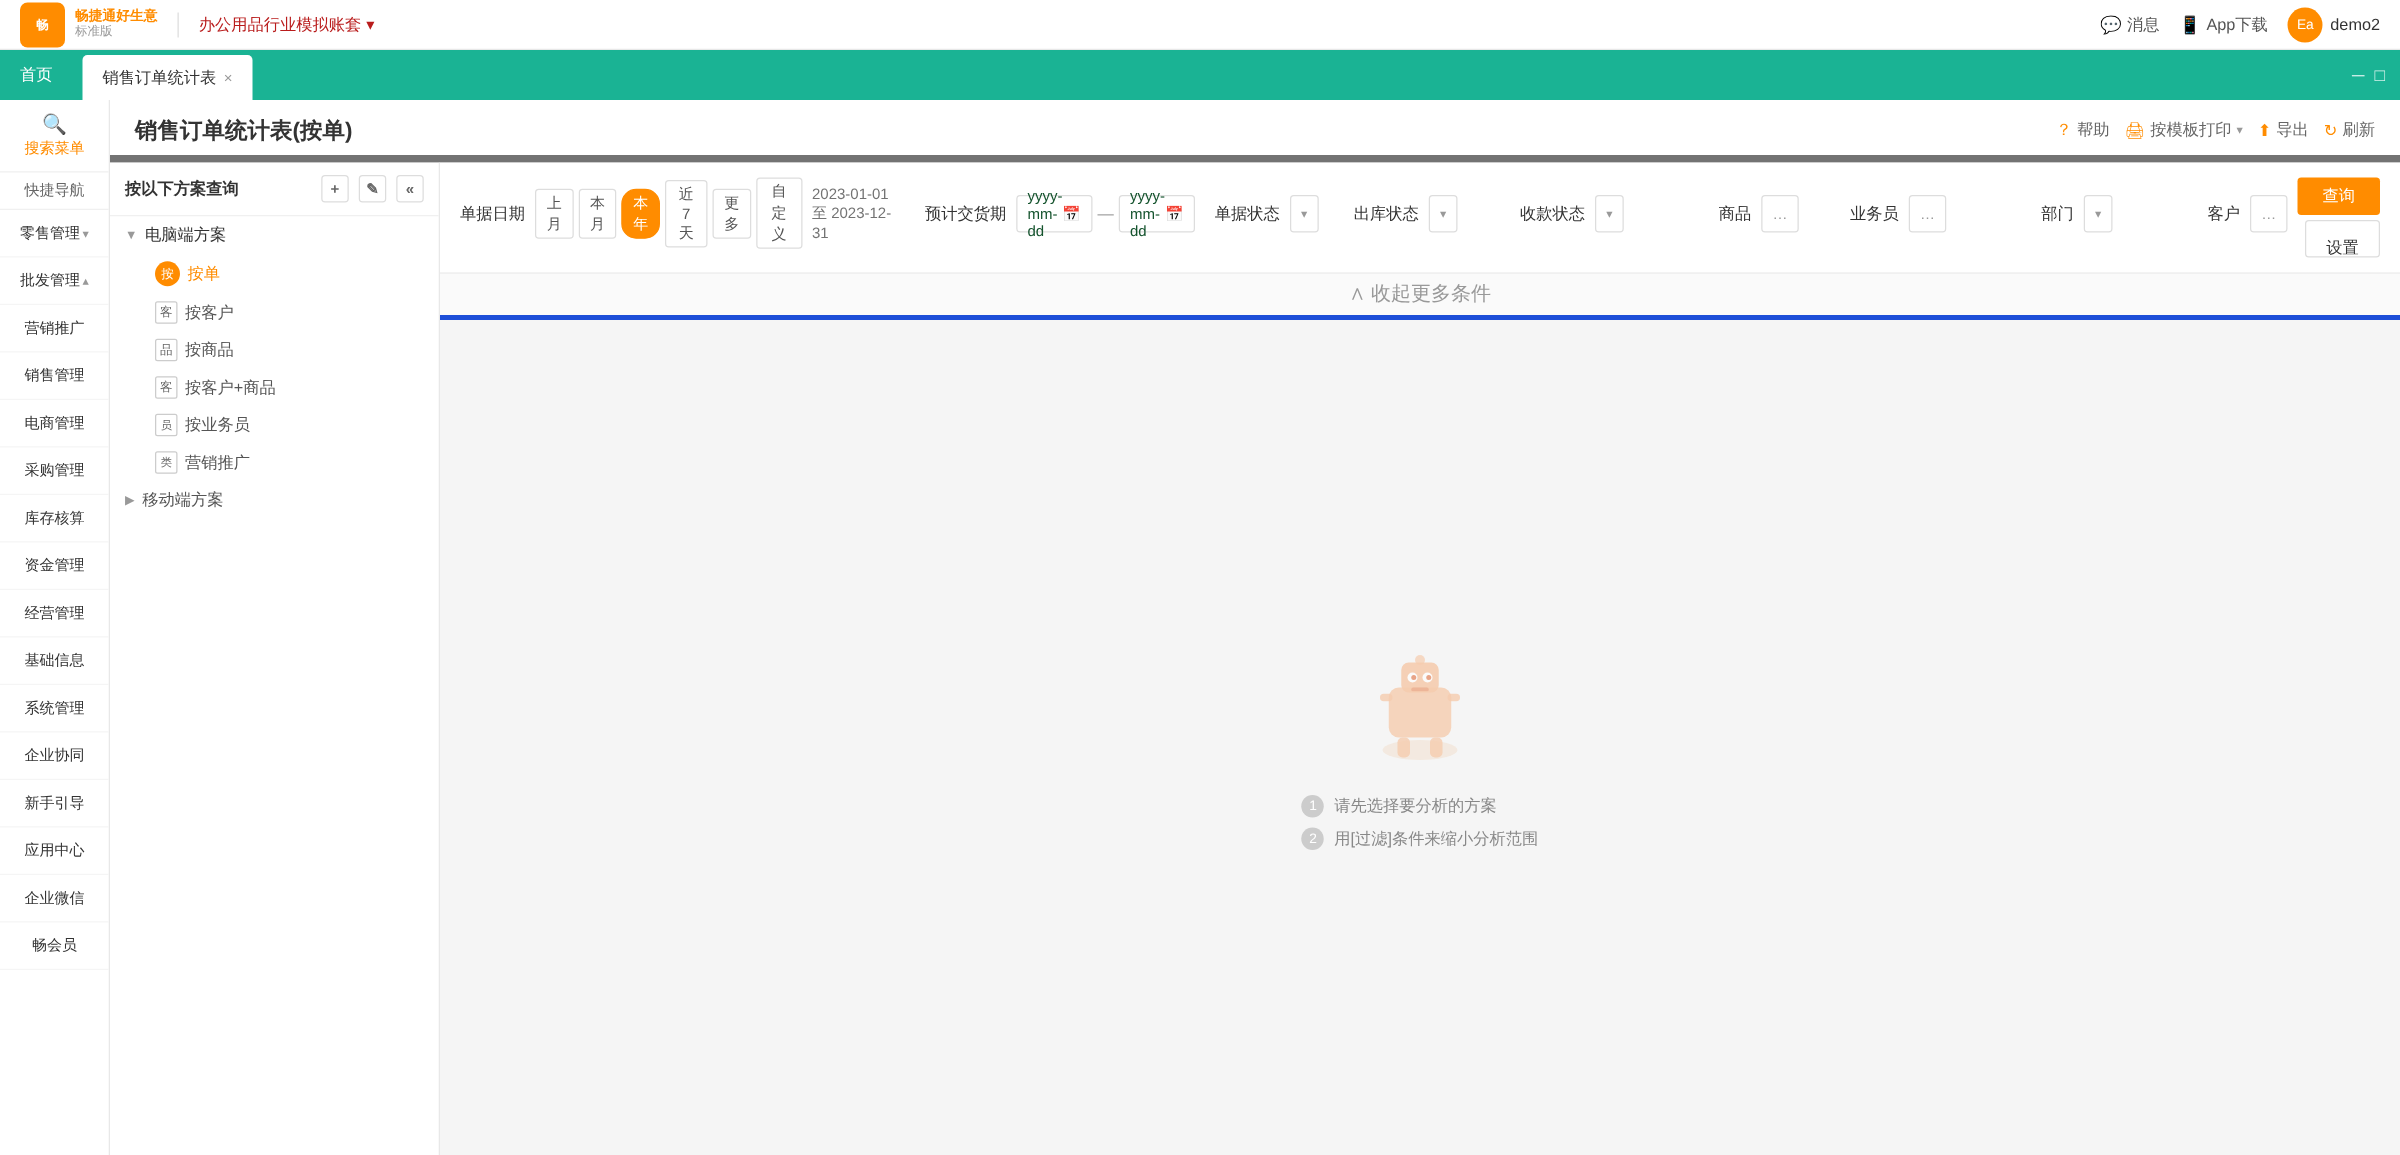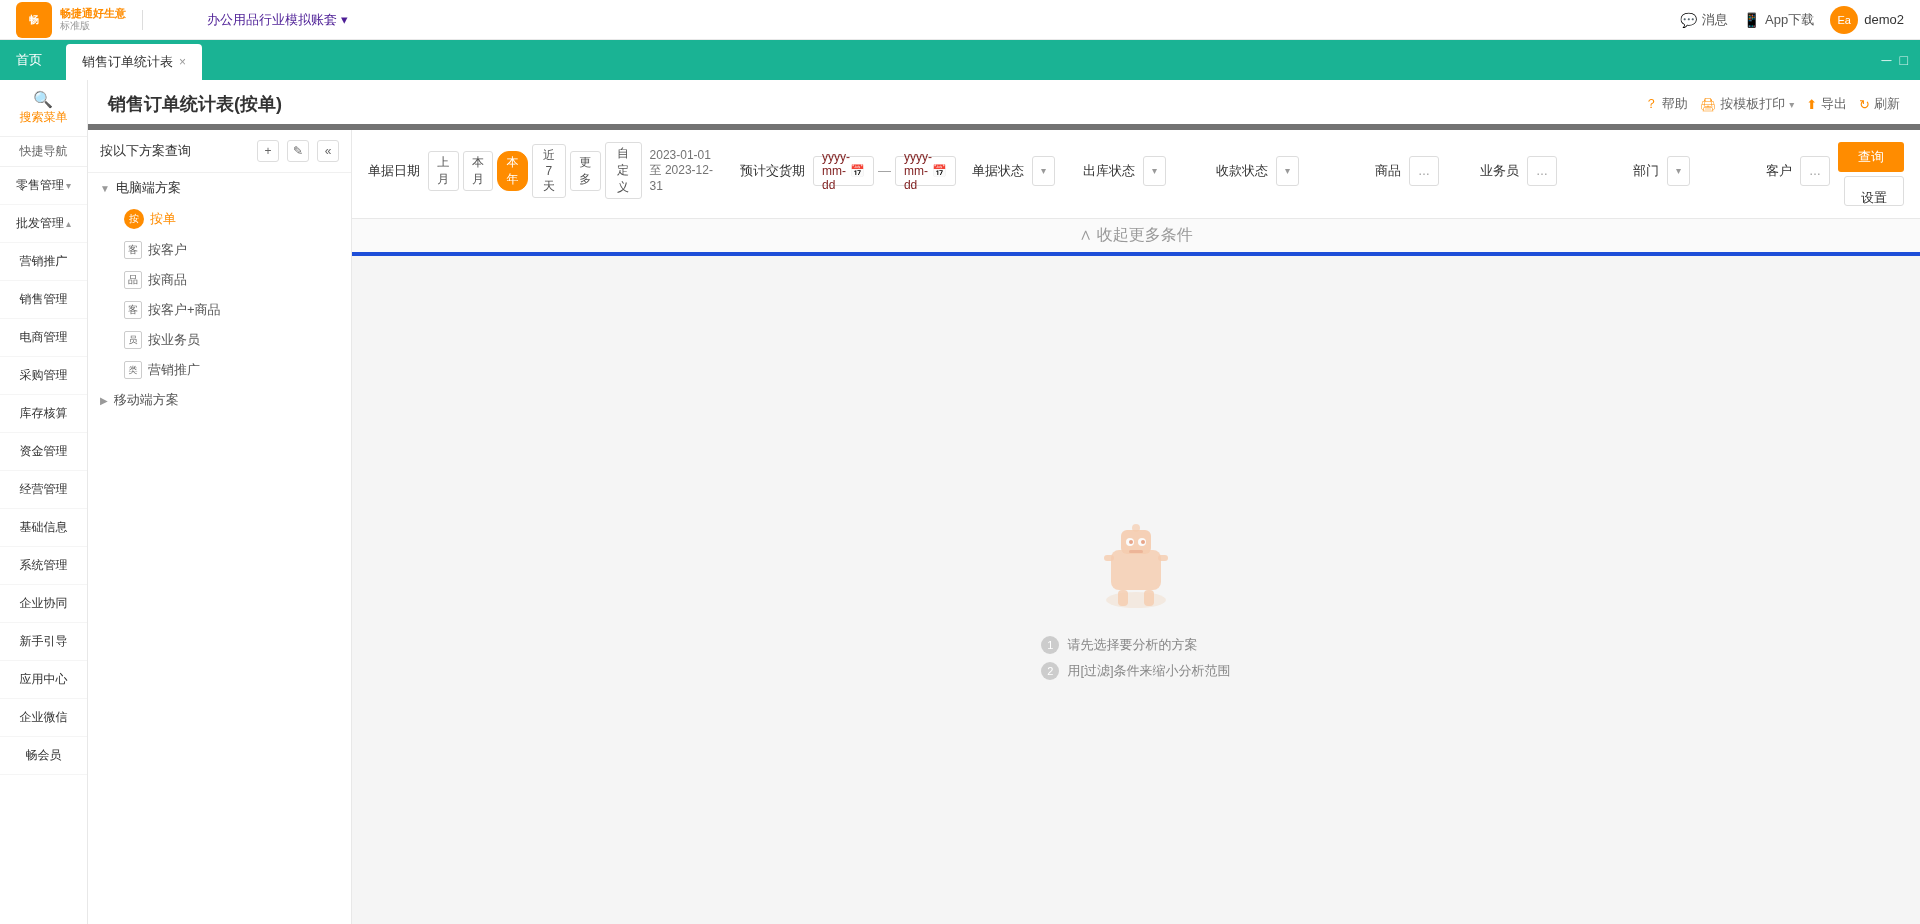--- a/index.html
+++ b/index.html
@@ -2,21 +2,21 @@
 <html><head>
   <meta charset="utf-8">
   <style>
     * { margin: 0; padding: 0; box-sizing: border-box; }
     body { font-family: 'Microsoft YaHei', sans-serif; font-size: 13px; background: #f5f5f5; color: #333; width: 1920px; height: 924px; overflow: hidden; display: flex; flex-direction: column; }
 
     
     .top-bar { height: 40px; background: #fff; display: flex; align-items: center; justify-content: space-between; padding: 0 16px; border-bottom: 1px solid #e8e8e8; flex-shrink: 0; }
     .top-bar-left { display: flex; align-items: center; gap: 8px; }
     .brand-logo { width: 36px; height: 36px; background: #ff8c00; border-radius: 6px; display: flex; align-items: center; justify-content: center; color: white; font-size: 10px; font-weight: bold; }
-    .workspace-selector { display: flex; align-items: center; gap: 4px; font-size: 13px; color: #4c1d95; cursor: pointer; margin-left: 48px; }
+    .workspace-selector { display: flex; align-items: center; gap: 4px; font-size: 13px; color: #b91c1c; cursor: pointer; }
     .top-bar-right { display: flex; align-items: center; gap: 16px; }
     .top-icon-btn { display: flex; align-items: center; gap: 4px; font-size: 13px; color: #555; cursor: pointer; }
     .avatar { width: 28px; height: 28px; border-radius: 50%; background: #ff8c00; color: white; display: flex; align-items: center; justify-content: center; font-size: 11px; }
 
     
     .tab-bar { height: 40px; background: #1ab394; display: flex; align-items: center; padding: 0 0; flex-shrink: 0; }
     .tab-item { height: 40px; padding: 0 16px; display: flex; align-items: center; gap: 6px; font-size: 13px; color: rgba(255,255,255,0.85); cursor: pointer; }
     .tab-item.home { color: white; }
     .tab-item.active { background: white; color: #333; border-radius: 4px 4px 0 0; margin: 4px 0 0 8px; height: 36px; }
     .tab-close { font-size: 12px; color: #999; cursor: pointer; }
@@ -42,21 +42,21 @@
     .page-title { font-size: 18px; font-weight: 600; color: #333; }
     .page-actions { display: flex; align-items: center; gap: 12px; }
     .page-action-btn { display: flex; align-items: center; gap: 4px; font-size: 13px; color: #666; cursor: pointer; }
     .page-action-btn .icon { color: #ff8c00; }
 
     
     .inner-layout { display: flex; flex: 1; overflow: hidden; }
 
     
     .left-panel { width: 264px; background: #fff; border-right: 1px solid #e8e8e8; display: flex; flex-direction: column; flex-shrink: 0; overflow-y: auto; }
-    .left-panel-header { padding: 10px 12px; display: flex; align-items: center; justify-content: space-between; font-size: 13px; color: #333; font-weight: 400; border-bottom: 1px solid #f0f0f0; }
+    .left-panel-header { padding: 10px 12px; display: flex; align-items: center; justify-content: space-between; font-size: 13px; color: #333; font-weight: 700; border-bottom: 1px solid #f0f0f0; }
     .left-panel-tools { display: flex; gap: 8px; }
     .tool-btn { width: 22px; height: 22px; border: 1px solid #ddd; border-radius: 3px; display: flex; align-items: center; justify-content: center; cursor: pointer; color: #666; font-size: 12px; }
     .tree-parent { padding: 6px 12px; display: flex; align-items: center; gap: 6px; cursor: pointer; font-size: 13px; color: #333; font-weight: 500; }
     .tree-child { padding: 6px 12px 6px 36px; display: flex; align-items: center; gap: 6px; cursor: pointer; font-size: 13px; color: #555; }
     .tree-child.selected { color: #ff8c00; }
     .tree-expand { color: #999; font-size: 10px; }
     .tree-icon-box { width: 18px; height: 18px; border: 1px solid #ccc; border-radius: 2px; display: flex; align-items: center; justify-content: center; font-size: 10px; color: #666; }
     .mobile-section { padding: 6px 12px; display: flex; align-items: center; gap: 6px; cursor: pointer; font-size: 13px; color: #555; }
     .mobile-section .expand-icon { font-size: 10px; color: #999; }
 
@@ -68,21 +68,21 @@
     .filter-label { font-size: 13px; color: #333; white-space: nowrap; width: 70px; text-align: right; }
     .date-btns { display: flex; gap: 4px; align-items: center; }
     .date-btn { padding: 2px 8px; border: 1px solid #ddd; border-radius: 3px; font-size: 12px; color: #555; cursor: pointer; background: white; }
     .date-btn.active { background: #ff8c00; color: white; border-color: #ff8c00; border-radius: 12px; }
     .date-range-text { font-size: 12px; color: #737373; margin-left: 4px; }
     .filter-input { height: 30px; border: 1px solid #ddd; border-radius: 3px; padding: 0 8px; font-size: 13px; color: #999; background: white; flex: 1; display: flex; align-items: center; cursor: pointer; }
     .filter-input.with-icon { display: flex; align-items: center; justify-content: space-between; }
     .filter-select { height: 30px; border: 1px solid #ddd; border-radius: 3px; padding: 0 8px; font-size: 13px; background: white; cursor: pointer; display: flex; align-items: center; justify-content: space-between; flex: 1; }
     .select-arrow { color: #999; font-size: 10px; }
     .filter-date-group { display: flex; align-items: center; gap: 4px; flex: 1; }
-    .date-input { height: 30px; border: 1px solid #ddd; border-radius: 3px; padding: 0 8px; font-size: 12px; color: #7f1d1d; background: white; flex: 1; display: flex; align-items: center; justify-content: space-between; cursor: pointer; }
+    .date-input { height: 30px; border: 1px solid #ddd; border-radius: 3px; padding: 0 8px; font-size: 12px; color: #14532d; background: white; flex: 1; display: flex; align-items: center; justify-content: space-between; cursor: pointer; }
     .date-sep { color: #999; }
     .query-btn { height: 30px; background: #ff8c00; color: white; border: none; border-radius: 3px; padding: 0 20px; font-size: 13px; cursor: pointer; }
     .settings-btn { height: 30px; background: white; color: #333; border: 1px solid #ddd; border-radius: 3px; padding: 12px 16px; font-size: 13px; cursor: pointer; }
     .collapse-bar { text-align: center; padding: 6px; font-size: 16px; color: #999; cursor: pointer; background: #fafafa; border-bottom: 4px solid #1d4ed8; }
 
     
     .empty-state { flex: 1; display: flex; flex-direction: column; align-items: center; justify-content: center; gap: 16px; }
     .empty-icon { width: 120px; height: 120px; opacity: 0.6; }
     .empty-steps { display: flex; flex-direction: column; gap: 8px; }
     .empty-step { display: flex; align-items: center; gap: 8px; font-size: 13px; color: #888; }

